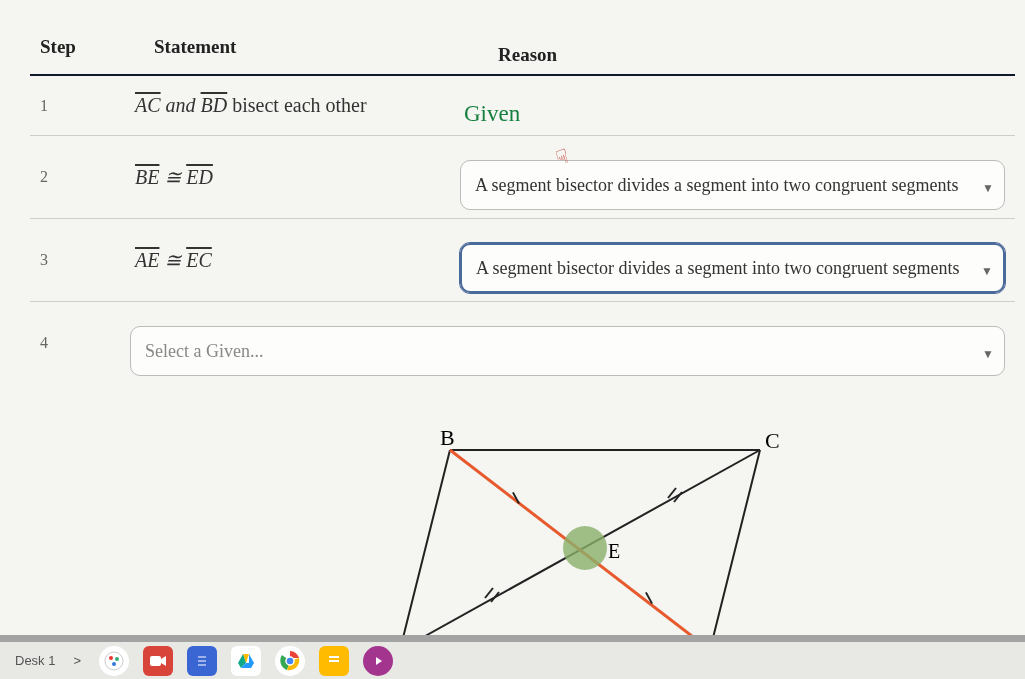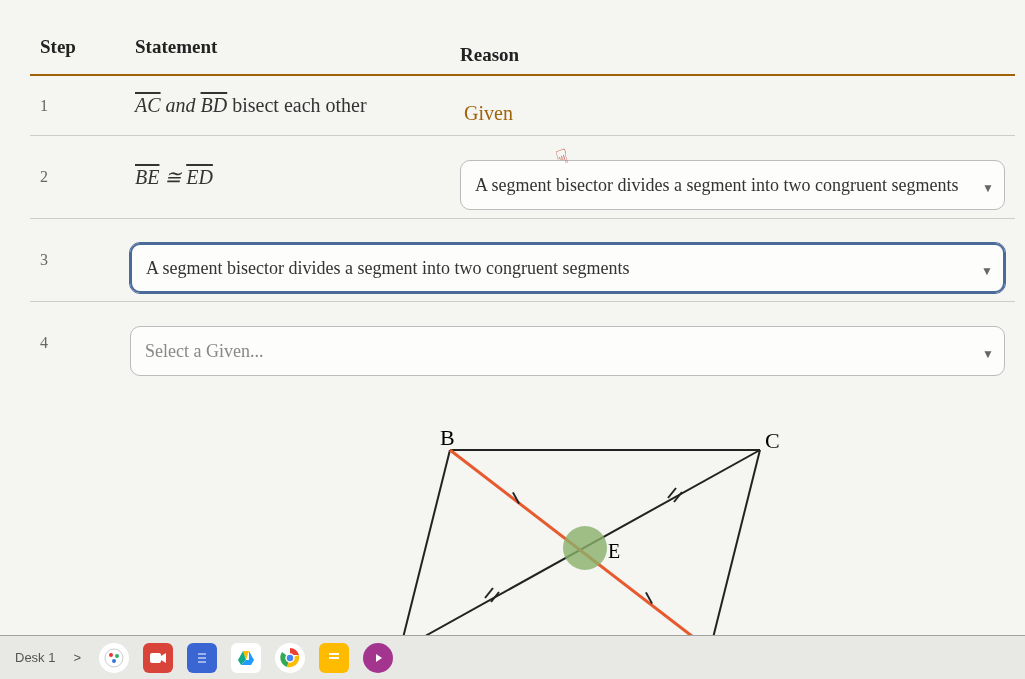--- a/index.html
+++ b/index.html
@@ -17,22 +17,23 @@
     padding: 20px 10px 0 30px;
   }
   .row {
     display: flex;
     align-items: center;
     border-bottom: 1px solid #ccc;
     min-height: 60px;
   }
   .header-row {
     font-weight: bold;
-    border-bottom: 2px solid #a16207;
+    border-bottom: 2px solid #0f172a;
     min-height: 50px;
+    gap: 19px;
   }
   .col-step {
     width: 100px;
     text-align: left;
     padding-left: 10px;
     font-size: 18px;
     color: #444;
   }
   .col-statement {
     width: 330px;
@@ -75,35 +76,35 @@
   }
   .reason-box .caret {
     position: absolute;
     right: 10px;
     top: 50%;
     transform: translateY(-30%);
     color: #666;
     font-size: 12px;
   }
   .reason-box.placeholder { color: #888; }
-  .reason-plain { padding-left: 4px; font-size: 20px; color: #a16207; }
+  .reason-plain { padding-left: 4px; font-size: 23px; color: #15803d; }
 
   .diagram {
     position: absolute;
     left: 390px;
     top: 430px;
   }
   .taskbar {
     position: absolute;
     bottom: 0;
     left: 0;
     right: 0;
     height: 44px;
     background: #e8e8e5;
-    border-top: 1px solid #a3a3a3;
+    border-top: 7px solid #a3a3a3;
     display: flex;
     align-items: center;
     padding: 0 15px;
     gap: 14px;
   }
   .desk-label {
     font-family: Arial, sans-serif;
     font-size: 13px;
     color: #555;
     margin-right: 4px;
@@ -161,20 +162,25 @@
     <div class="col-reason">
       <div class="reason-box">
         <span>A segment bisector divides a segment into two congruent segments</span>
         <span class="caret">▼</span>
       </div>
     </div>
   </div>
 
   <div class="row">
     <div class="col-step step-num">3</div>
+    <div class="col-statement">
+      <span class="math">
+        <span class="overline">AE</span><span> ≅ </span><span class="overline">EC</span>
+      </span>
+    </div>
     <div class="col-reason">
       <div class="reason-box selected">
         <span>A segment bisector divides a segment into two congruent segments</span>
         <span class="caret">▼</span>
       </div>
     </div>
   </div>
 
   <div class="row" style="border-bottom:none;">
     <div class="col-step step-num">4</div>

